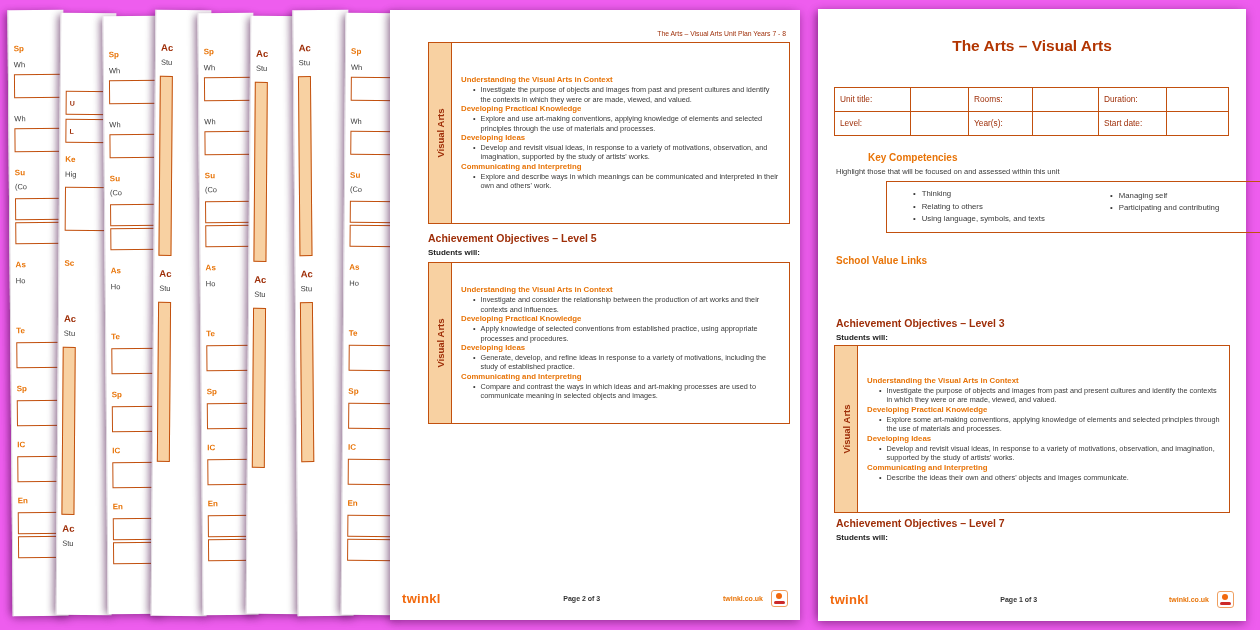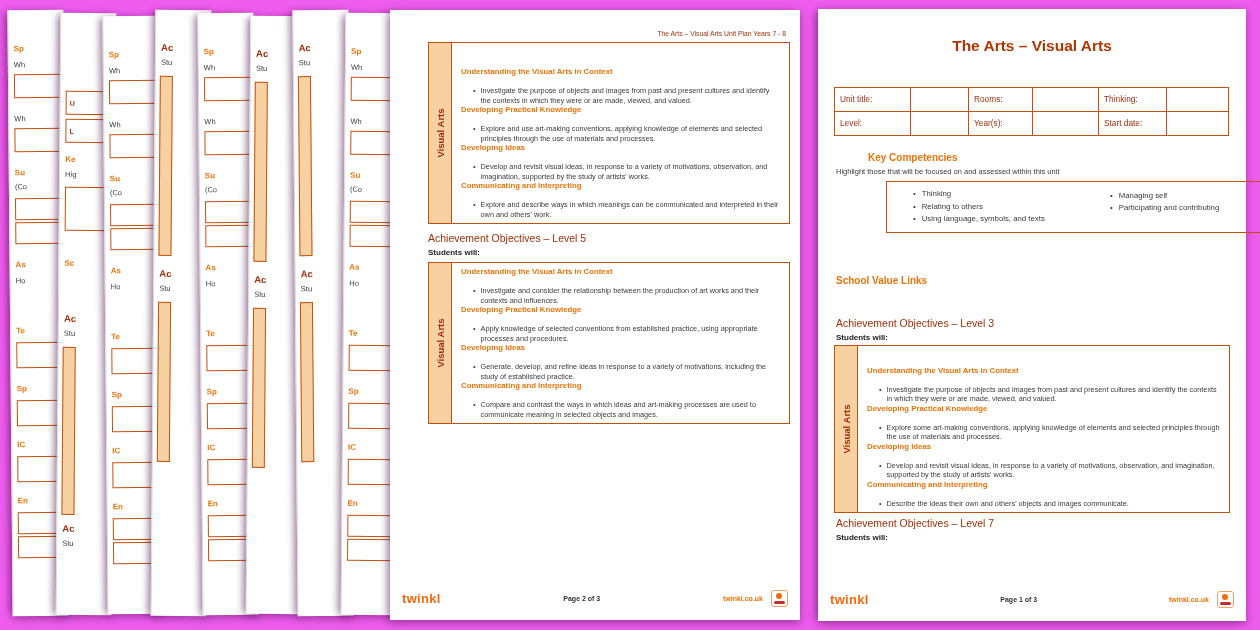--- a/index.html
+++ b/index.html
@@ -16,26 +16,26 @@
   .frag-t{color:#3a3a3a;font-size:7.5px;}
   .frag-box{width:70px;border:1px solid #c2500e;background:#fff;}
   .frag-box span{color:#9e2e08;font-size:7px;font-weight:bold;margin:2px 0 0 3px;display:inline-block;}
   .frag-bar{left:4px;width:11px;background:#f8d1a2;border:1px solid #c2500e;}
   
   .p2-header{position:absolute;top:20px;right:14px;font-size:6.8px;color:#9e2e08;}
   .ao-box{position:absolute;border:1px solid #c2500e;display:flex;background:#fff;}
   .ao-side{width:22px;background:#f8d1a2;border-right:1px solid #c2500e;position:relative;}
   .ao-side span{position:absolute;left:50%;top:50%;transform:translate(-50%,-50%) rotate(-90deg);
     white-space:nowrap;font-weight:bold;color:#9e2e08;font-size:9.5px;}
-  .ao-content{flex:1;padding:4px 9px;display:flex;flex-direction:column;justify-content:flex-end;}
+  .ao-content{flex:1;padding:4px 9px;display:flex;flex-direction:column;justify-content:center;}
   .sec-title{color:#e87408;font-weight:bold;font-size:7.8px;}
-  .sec-bullet{display:flex;font-size:7.3px;color:#3a3a3a;line-height:1.3;margin-top:10px;}
+  .sec-bullet{display:flex;font-size:7.3px;color:#3a3a3a;line-height:1.3;margin-top:1px;}
   .sec-bullet::before{content:"•";margin:0 5px 0 12px;color:#3a3a3a;}
   .sec-bullet span{flex:1;}
-  .ao-heading{position:absolute;color:#9e2e08;font-weight:normal;font-size:10.5px;}
+  .ao-heading{position:absolute;color:#9e2e08;font-weight:bold;font-size:10.5px;}
   .students{position:absolute;color:#222;font-weight:bold;font-size:8px;}
   .footer{position:absolute;left:12px;right:12px;bottom:13px;display:flex;align-items:center;gap:8px;}
   .twinkl-logo{color:#f2690d;font-weight:bold;font-size:13px;letter-spacing:.3px;}
   .page-num{flex:1;text-align:center;font-size:7px;font-weight:bold;color:#333;}
   .site{font-size:7px;font-weight:bold;color:#e87408;}
   .mini-logo{width:15px;height:15px;border:1px solid #f0a060;border-radius:3px;position:relative;display:inline-block;}
   .mini-logo::before{content:"";position:absolute;top:2px;left:4px;width:6px;height:6px;background:#f2690d;border-radius:50%;}
   .mini-logo::after{content:"";position:absolute;left:2px;right:2px;bottom:2px;height:3px;background:#cc2a2a;border-radius:2px;}
   
   .title1{position:absolute;top:28px;left:0;right:0;text-align:center;color:#b23501;font-weight:bold;font-size:15.5px;}
@@ -264,21 +264,21 @@
 
 <div class="page" id="right-page" style="left:818px;top:9px;width:428px;height:612px;z-index:5;">
 
   <div class="title1">The Arts – Visual Arts</div>
 
   <div class="info-table">
     <div class="cell label">Unit title:</div>
     <div class="cell value"></div>
     <div class="cell label">Rooms:</div>
     <div class="cell value"></div>
-    <div class="cell label">Thinking:</div>
+    <div class="cell label">Duration:</div>
     <div class="cell value"></div>
     <div class="cell label">Level:</div>
     <div class="cell value"></div>
     <div class="cell label">Year(s):</div>
     <div class="cell value"></div>
     <div class="cell label">Start date:</div>
     <div class="cell value"></div>
   </div>
 
   <div class="sub-heading" style="top:143px;left:18px;padding-left:32px;">Key Competencies</div>
@@ -289,21 +289,21 @@
       <li>Thinking</li>
       <li>Relating to others</li>
       <li>Using language, symbols, and texts</li>
     </ul>
     <ul class="kc-col" style="align-self:flex-start;padding-top:8px;">
       <li>Managing self</li>
       <li>Participating and contributing</li>
     </ul>
   </div>
 
-  <div class="sub-heading" style="top:246px;left:18px;margin-top:20px;">School Value Links</div>
+  <div class="sub-heading" style="top:246px;left:18px;">School Value Links</div>
 
   <div class="ao-heading" style="left:18px;top:308px;">Achievement Objectives – Level 3</div>
   <div class="students" style="left:18px;top:324px;">Students will:</div>
 
   <div class="ao-box" style="left:16px;top:336px;width:394px;height:166px;">
     <div class="ao-side">
       <span>Visual Arts</span>
     </div>
     <div class="ao-content">
       <div>

